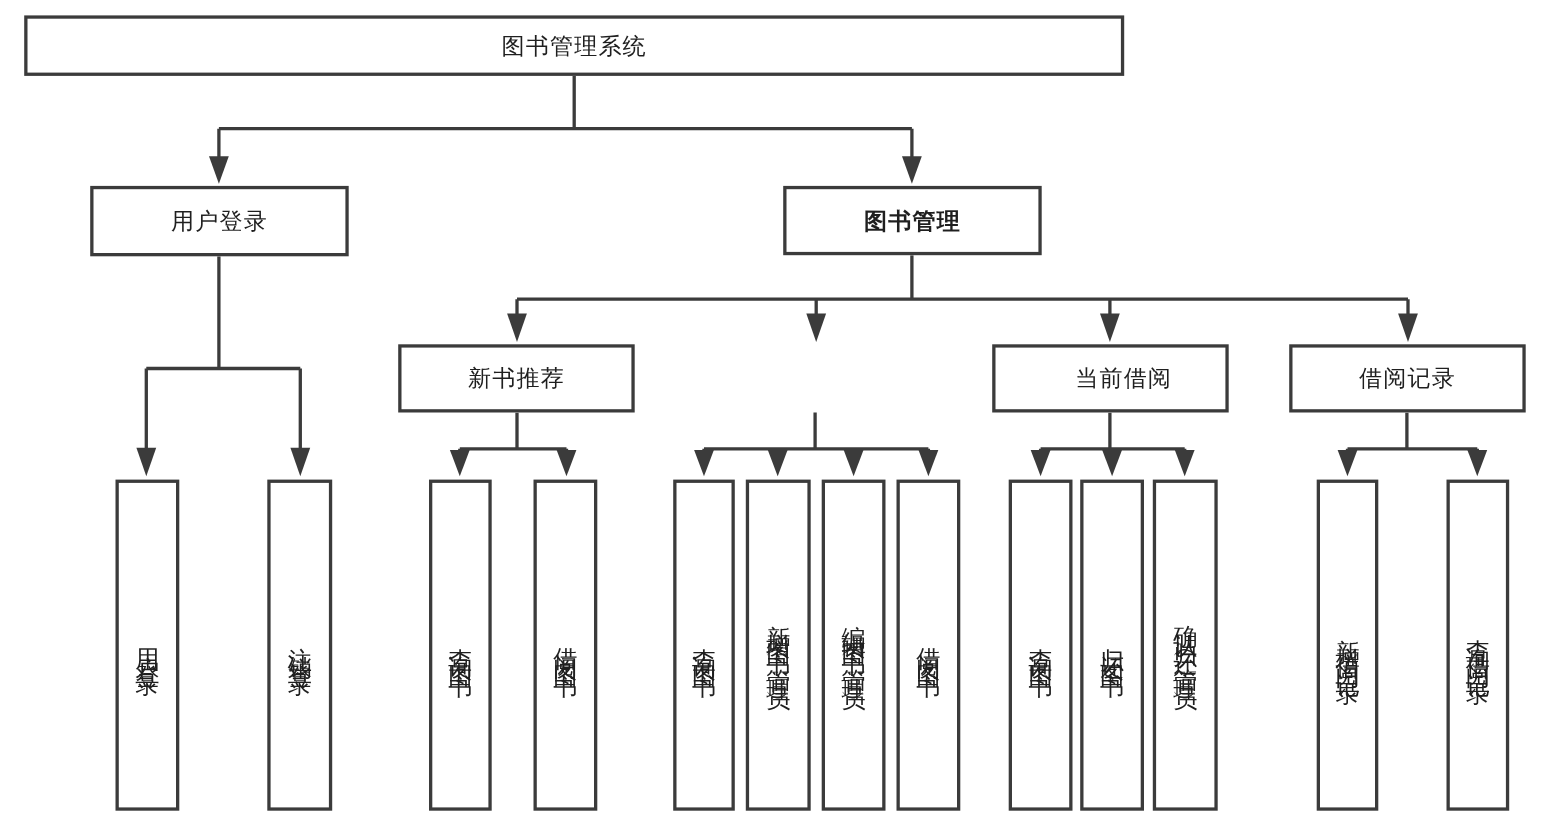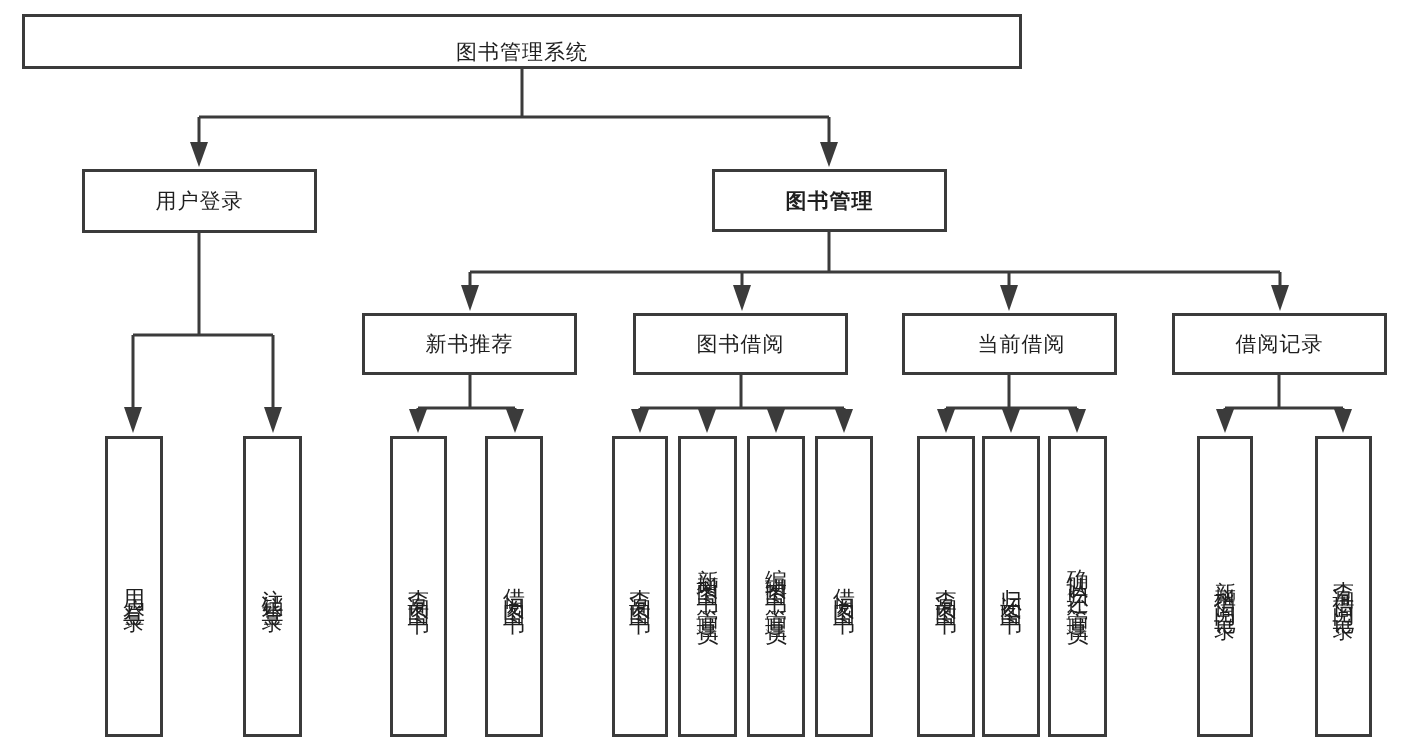--- a/index.html
+++ b/index.html
@@ -103,36 +103,33 @@
     <path class="cl" d="M1009,375 V408 M946,408 H1077 M946,408 V412 M1011,408 V412 M1077,408 V412"></path>
     <polygon class="arrow" points="937,409 955,409 946,433"></polygon>
     <polygon class="arrow" points="1002,409 1020,409 1011,433"></polygon>
     <polygon class="arrow" points="1068,409 1086,409 1077,433"></polygon>
 
     <path class="cl" d="M1279,375 V408 M1225,408 H1343 M1225,408 V412 M1343,408 V412"></path>
     <polygon class="arrow" points="1216,409 1234,409 1225,433"></polygon>
     <polygon class="arrow" points="1334,409 1352,409 1343,433"></polygon>
   </svg>
 
-  <div class="node-h" style="left:22px; top:14px; width:1000px; height:55px;align-items:flex-end;">
+  <div class="node-h" style="left:22px; top:14px; width:1000px; height:55px;">
     <span>图书管理系统</span>
   </div>
 
   <div class="node-h" style="left:82px; top:169px; width:235px; height:64px;">
     <span>用户登录</span>
   </div>
   <div class="node-h" style="left:712px; top:169px; width:235px; height:63px;font-weight:bold;">
     <span>图书管理</span>
   </div>
 
   <div class="node-h" style="left:362px; top:313px; width:215px; height:62px;">
     <span>新书推荐</span>
-  </div>
-  <div class="node-h" style="left:633px; top:313px; width:215px; height:62px;">
-    <span>图书借阅</span>
   </div>
   <div class="node-h" style="left:902px; top:313px; width:215px; height:62px;padding-left:24px;">
     <span>当前借阅</span>
   </div>
   <div class="node-h" style="left:1172px; top:313px; width:215px; height:62px;">
     <span>借阅记录</span>
   </div>
 
   <div class="node-v" style="left:105px; width:58px;">
     <span class="vtext">用户登录</span>

